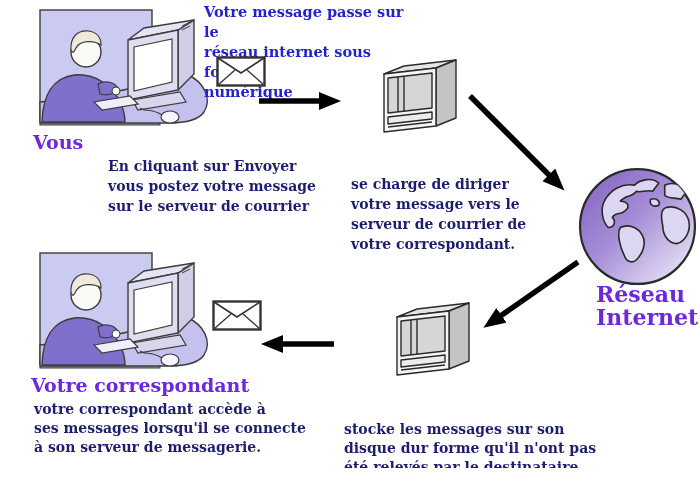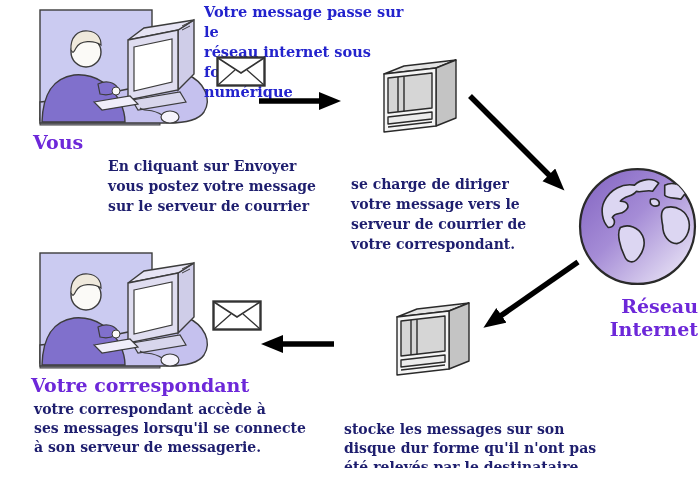--- a/index.html
+++ b/index.html
@@ -95,21 +95,21 @@
     <circle cx="61" cy="61" r="57" fill="url(#gg)" stroke="#2a2a2a" stroke-width="2.2"></circle>
     <g clip-path="url(#gclip)" fill="#dcd6f2" stroke="#2a2a2a" stroke-width="1.6" stroke-linejoin="round">
       <path d="M28,36 C 34,24 46,18 58,20 C 64,14 76,12 82,18 L76,26 C 70,24 64,28 60,26 C 56,32 48,30 44,36 C 52,36 54,42 48,46 C 44,50 40,46 36,52 C 40,56 38,62 32,62 C 26,56 24,44 28,36 Z"></path>
       <path d="M44,62 C 52,58 62,62 66,70 C 70,78 66,88 60,94 C 56,98 50,96 48,90 C 44,82 40,68 44,62 Z"></path>
       <path d="M88,20 C 96,16 106,20 110,26 L104,34 C 98,32 92,34 88,30 Z"></path>
       <path d="M90,42 C 100,40 110,46 112,56 C 114,66 108,76 100,78 C 92,78 86,70 86,60 C 84,50 84,44 90,42 Z"></path>
       <path d="M74,34 C 80,32 84,36 82,40 C 78,42 72,40 74,34 Z"></path>
     </g>
   </svg>
 
-  <div class="abs heading" style="left:596px;top:295px;width:102px;text-align:right;font-size:19px;line-height:23px;">Réseau
+  <div class="abs heading" style="left:596px;top:283px;width:102px;text-align:left;font-size:22px;line-height:23px;">Réseau
 Internet</div>
 
   <svg class="abs" style="left:392px;top:299px;" width="92" height="82" viewBox="0 0 90 82">
     <g stroke="#2a2a2a" stroke-width="1.4" stroke-linejoin="round">
       <polygon points="4,18 56,12 76,4 24,10" fill="#e4e4e4"></polygon>
       <polygon points="56,12 76,4 76,62 56,70" fill="#c4c4c4"></polygon>
       <polygon points="4,18 56,12 56,70 4,76" fill="#f5f5f5"></polygon>
       <polygon points="8,22 52,17 52,52 8,57" fill="#d6d6d6"></polygon>
       <line x1="18" y1="21" x2="18" y2="56"></line>
       <line x1="24" y1="20.5" x2="24" y2="55.5"></line>

